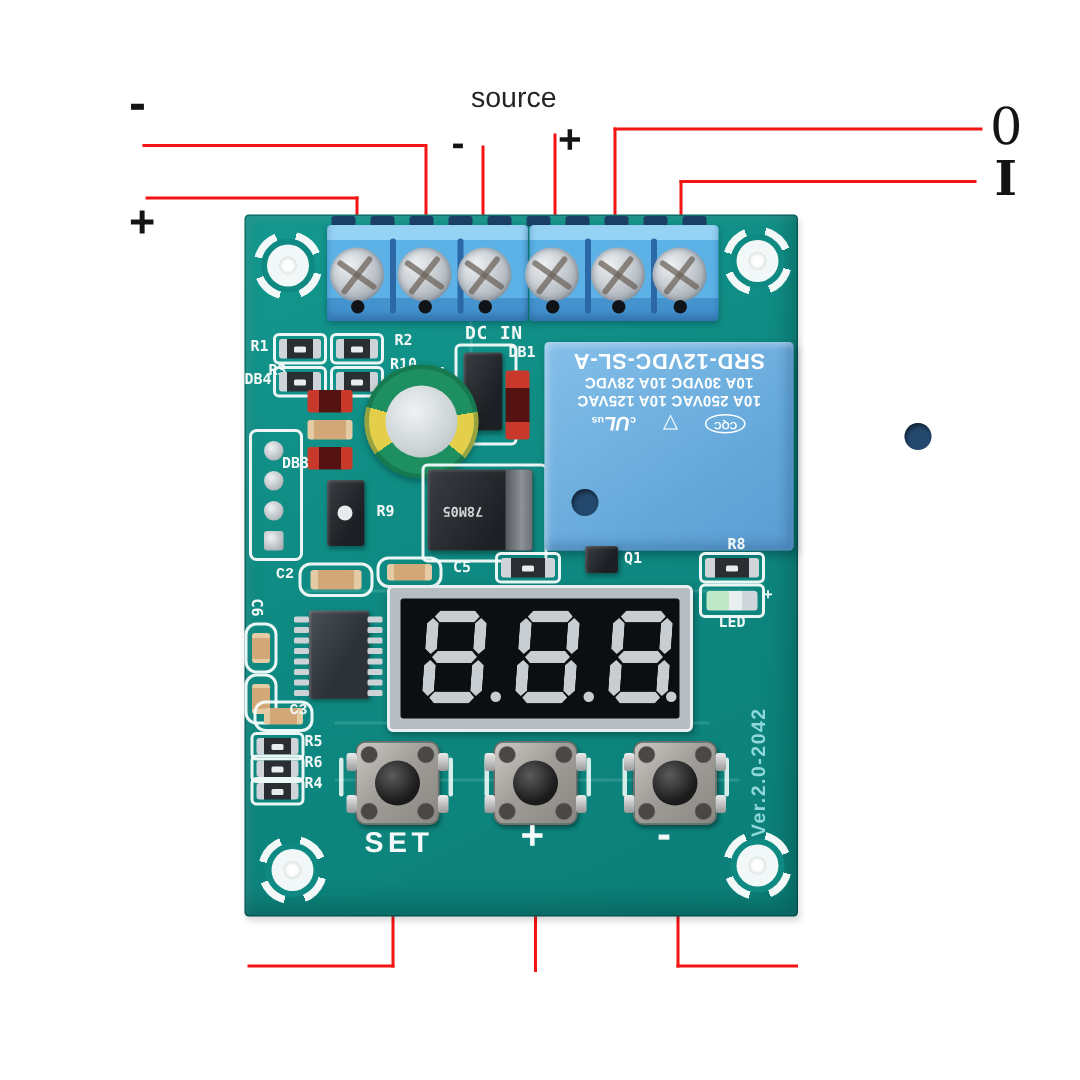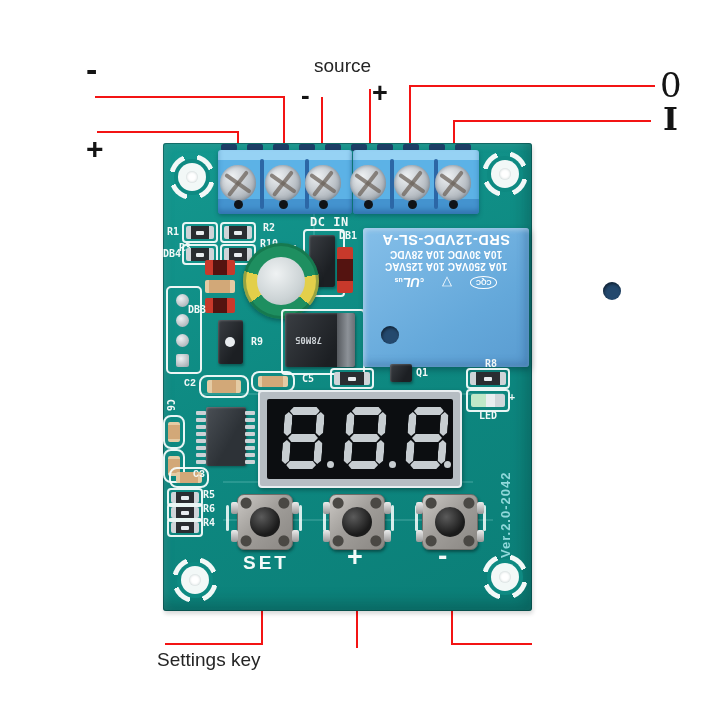--- a/index.html
+++ b/index.html
@@ -137,21 +137,20 @@
   <div class="sign" style="left:86px;top:52px;font-size:34px;">-</div>
   <div class="sign" style="left:86px;top:134px;font-size:30px;">+</div>
 
   <div class="ann" style="left:314px;top:55px;">source</div>
   <div class="sign" style="left:301px;top:82px;font-size:26px;">-</div>
   <div class="sign" style="left:372px;top:80px;font-size:27px;">+</div>
 
   <div class="sign serif" style="left:660px;top:68px;font-size:34px;font-weight:normal;">0</div>
   <div class="sign serif" style="left:663px;top:103px;font-size:32px;">I</div>
 
-  <div class="ann" style="left:157px;top:649px;">Settings key</div>
 
   <div class="rline" style="left:95px;top:96px;width:189px;height:2px;"></div>
   <div class="rline" style="left:283px;top:96px;width:2px;height:86px;"></div>
   <div class="rline" style="left:97px;top:131px;width:142px;height:2px;"></div>
   <div class="rline" style="left:237px;top:131px;width:2px;height:52px;"></div>
   <div class="rline" style="left:321px;top:97px;width:2px;height:85px;"></div>
   <div class="rline" style="left:369px;top:89px;width:2px;height:93px;"></div>
   <div class="rline" style="left:409px;top:85px;width:246px;height:2px;"></div>
   <div class="rline" style="left:409px;top:85px;width:2px;height:97px;"></div>
   <div class="rline" style="left:453px;top:120px;width:198px;height:2px;"></div>

